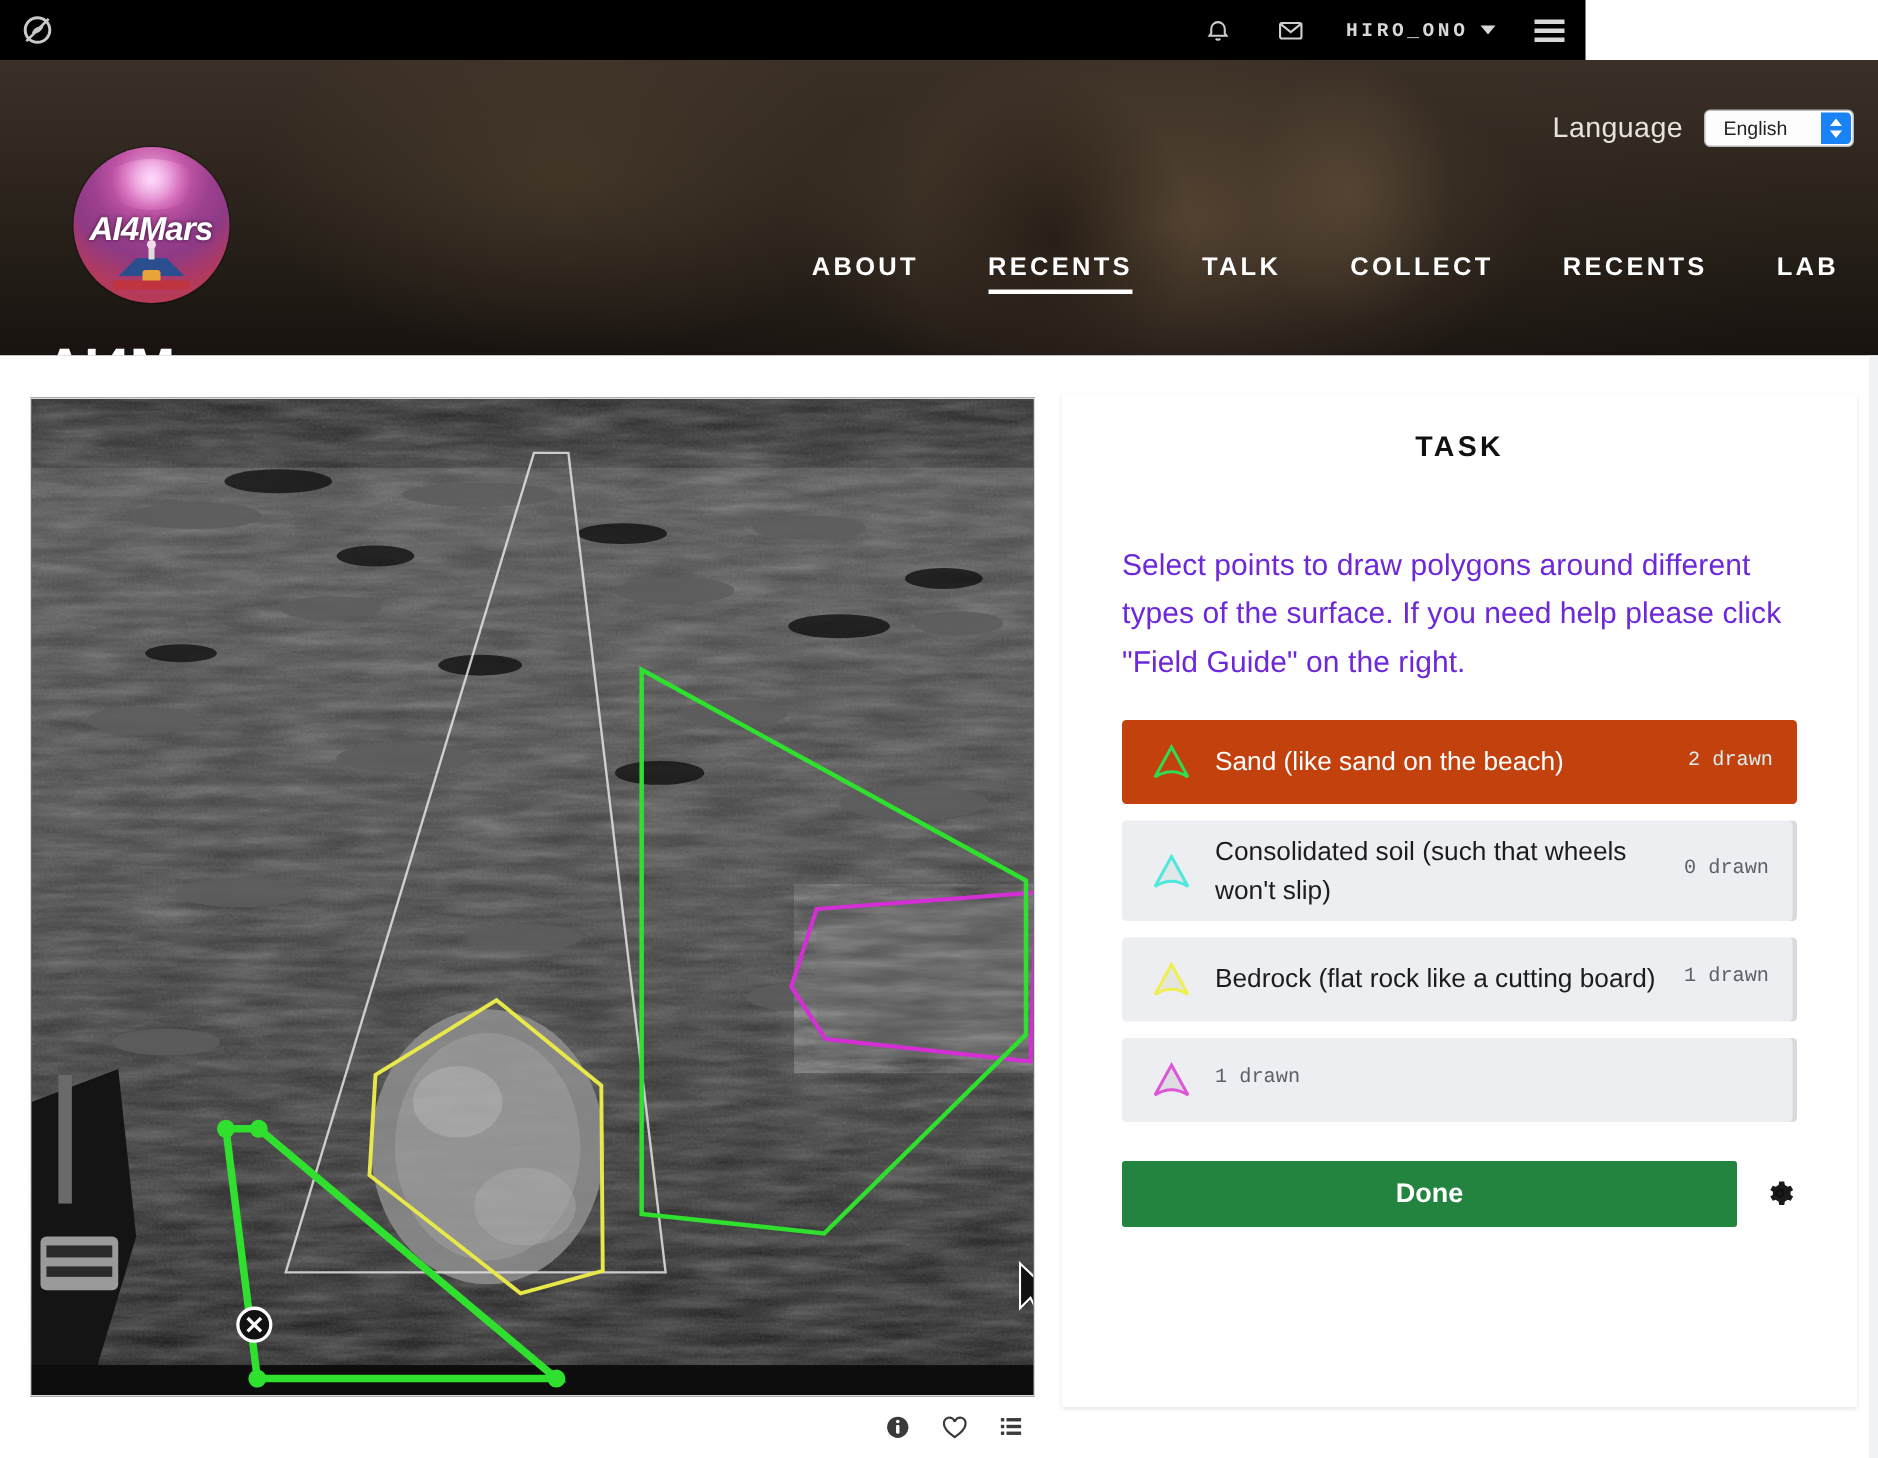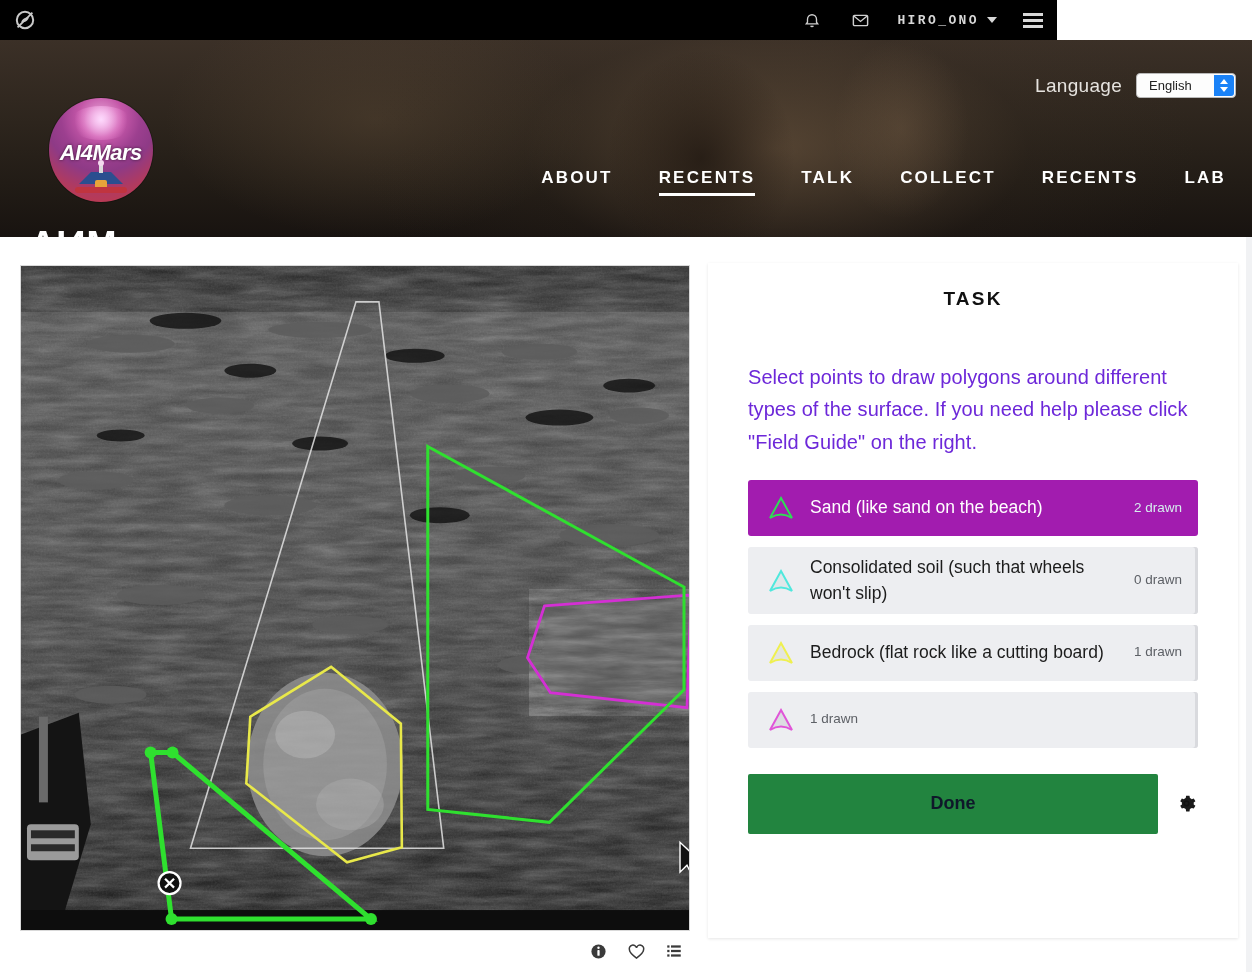--- a/index.html
+++ b/index.html
@@ -153,33 +153,33 @@
     font-size: 20px; line-height: 1.62; color: #6d28d9; letter-spacing: .05px;
   }
 
   .tool-list { margin-top: 22px; display: flex; flex-direction: column; gap: 11px; }
   .tool-row {
     display: flex; align-items: center; gap: 14px;
     background: #edeef1; border-radius: 3px; min-height: 56px;
     padding: 8px 16px 8px 18px; cursor: pointer;
     box-shadow: inset -3px 0 0 #d9dade;
   }
-  .tool-row.selected { background: #a21caf; box-shadow:none; }
+  .tool-row.selected { background: #c2410c; box-shadow:none; }
   .tool-icon { width: 30px; height: 30px; flex: none; }
   .tool-label { flex: 1; font-size: 17.5px; line-height: 1.45; color: #1c1c1c; }
   .tool-row.selected .tool-label { color: #ffffff; font-weight: 400; }
   .tool-count {
-    font-size: 13.5px; color: #5d6066; text-align: right; width: 62px; flex: none; line-height: 1.4;
+    font-size: 13.5px; color: #5d6066; text-align: center; width: 62px; flex: none; line-height: 1.4; font-family: Liberation Mono, monospace;
   }
   .tool-row.selected .tool-count { color: #d6eeee; width: auto; }
 
   .done-row { margin-top: 26px; display: flex; align-items: center; gap: 16px; }
   .done-btn {
-    flex: 1; height: 60px; background: #22843f; border: none; border-radius: 2px;
-    color: #0f172a; font-size: 18px; font-weight: 700; cursor: pointer;
+    flex: 1; height: 44px; background: #22843f; border: none; border-radius: 2px;
+    color: #ffffff; font-size: 18px; font-weight: 700; cursor: pointer;
     font-family: "Liberation Sans", sans-serif;
   }
   .gear-btn { width: 24px; height: 24px; cursor: pointer; display:flex; align-items:center; justify-content:center; }
 </style>
 </head>
 <body>
 
 <div class="topbar">
   <div class="zoo-logo">
     <svg width="24" height="24" viewBox="0 0 24 24">

